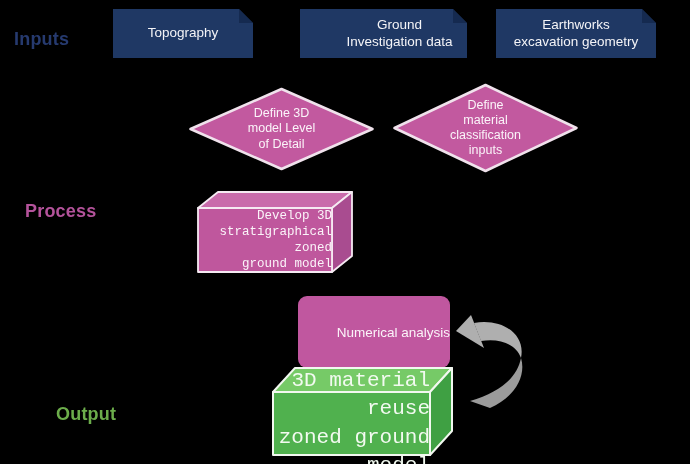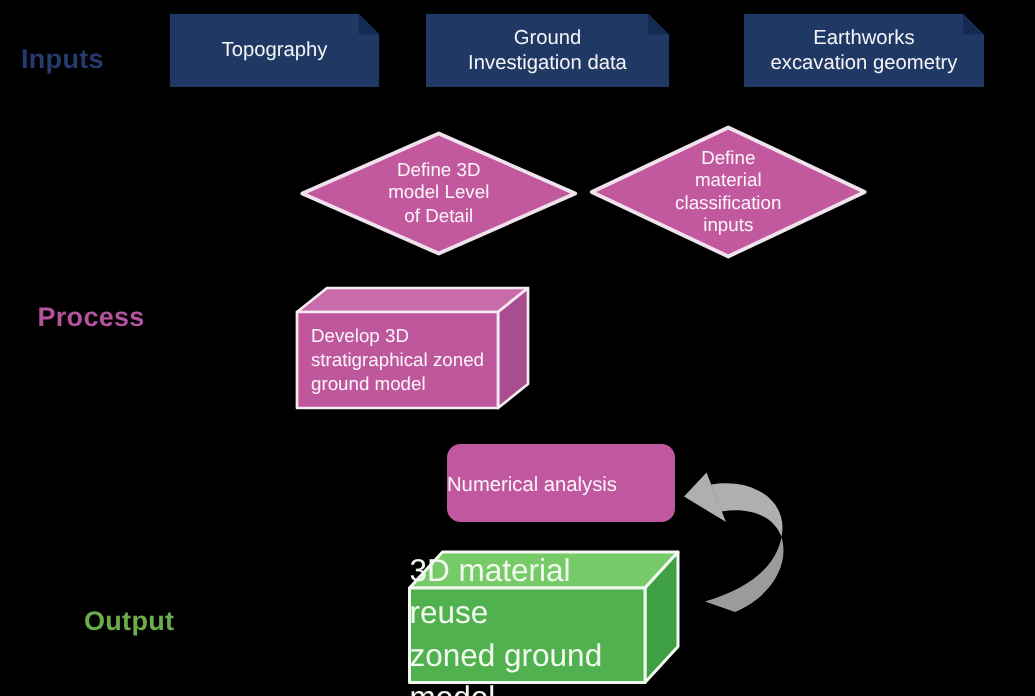--- a/index.html
+++ b/index.html
@@ -12,49 +12,49 @@
   .lbl-process { left:13px; top:201px; color:#B4539B;margin-left:12px; }
   .lbl-output  { left:16px; top:404px; color:#6CAD4B;margin-left:40px; }
 
   .input-box {
     position:absolute; top:9px; height:49px; background:#1F3864;
     color:#F4F4F7; display:flex; align-items:center; justify-content:center;
     text-align:center; font-size:13.5px; line-height:1.22; white-space:pre-line;
     clip-path: polygon(0 0, calc(100% - 14px) 0, 100% 14px, 100% 100%, 0 100%);
   }
   .box-topography { left:113px; width:140px; }
-  .box-ground    { left:284px; width:162px; }
+  .box-ground    { left:300px; width:135px;padding-left:32px; }
   .box-earthworks{ left:496px; width:160px; }
   .fold {
     position:absolute; top:0; right:0; width:14px; height:14px; background:#152A50;
     clip-path: polygon(0 0, 100% 100%, 0 100%);
   }
 
   .diamond { position:absolute; }
-  .d1 { left:199px; top:87px; width:187px; height:84px; }
+  .d1 { left:188px; top:87px; width:187px; height:84px; }
   .d2 { left:392px; top:83px; width:187px; height:90px; }
   .diamond svg { position:absolute; left:0; top:0; }
   .diamond-text {
     position:absolute; left:0; top:0; right:0; bottom:0;
     display:flex; align-items:center; justify-content:center; text-align:center;
     color:#FBF4F9; font-size:12.5px; line-height:1.22; white-space:pre-line;
   }
 
   .svg-abs { position:absolute; }
   .face-text {
     position:absolute; display:flex; align-items:center; justify-content:center;
-    text-align:left; color:#FBF4F9; white-space:pre-line;
+    text-align:right; color:#FBF4F9; white-space:pre-line;font-family:Liberation Mono, monospace;
   }
   .process3d-text { left:198px; top:208px; width:134px; height:64px; font-size:12.5px; line-height:1.3; }
   .output3d-text  { left:273px; top:392px; width:157px; height:63px; font-size:21px; line-height:1.35; color:#F2FAF0; }
 
   .numerical-box {
-    position:absolute; left:298px; top:296px; width:152px; height:52px;
+    position:absolute; left:298px; top:296px; width:152px; height:72px;
     background:#C0579F; border-radius:9px; display:flex; align-items:center;
-    justify-content:flex-start; text-align:center; color:#FBF4F9; font-size:13.5px;
+    justify-content:flex-end; text-align:center; color:#FBF4F9; font-size:13.5px;
   }
 </style>
 </head>
 <body>
 
 <div id="canvas">
 
   <div class="section-label lbl-inputs">Inputs</div>
   <div class="section-label lbl-process">Process</div>
   <div class="section-label lbl-output">Output</div>

